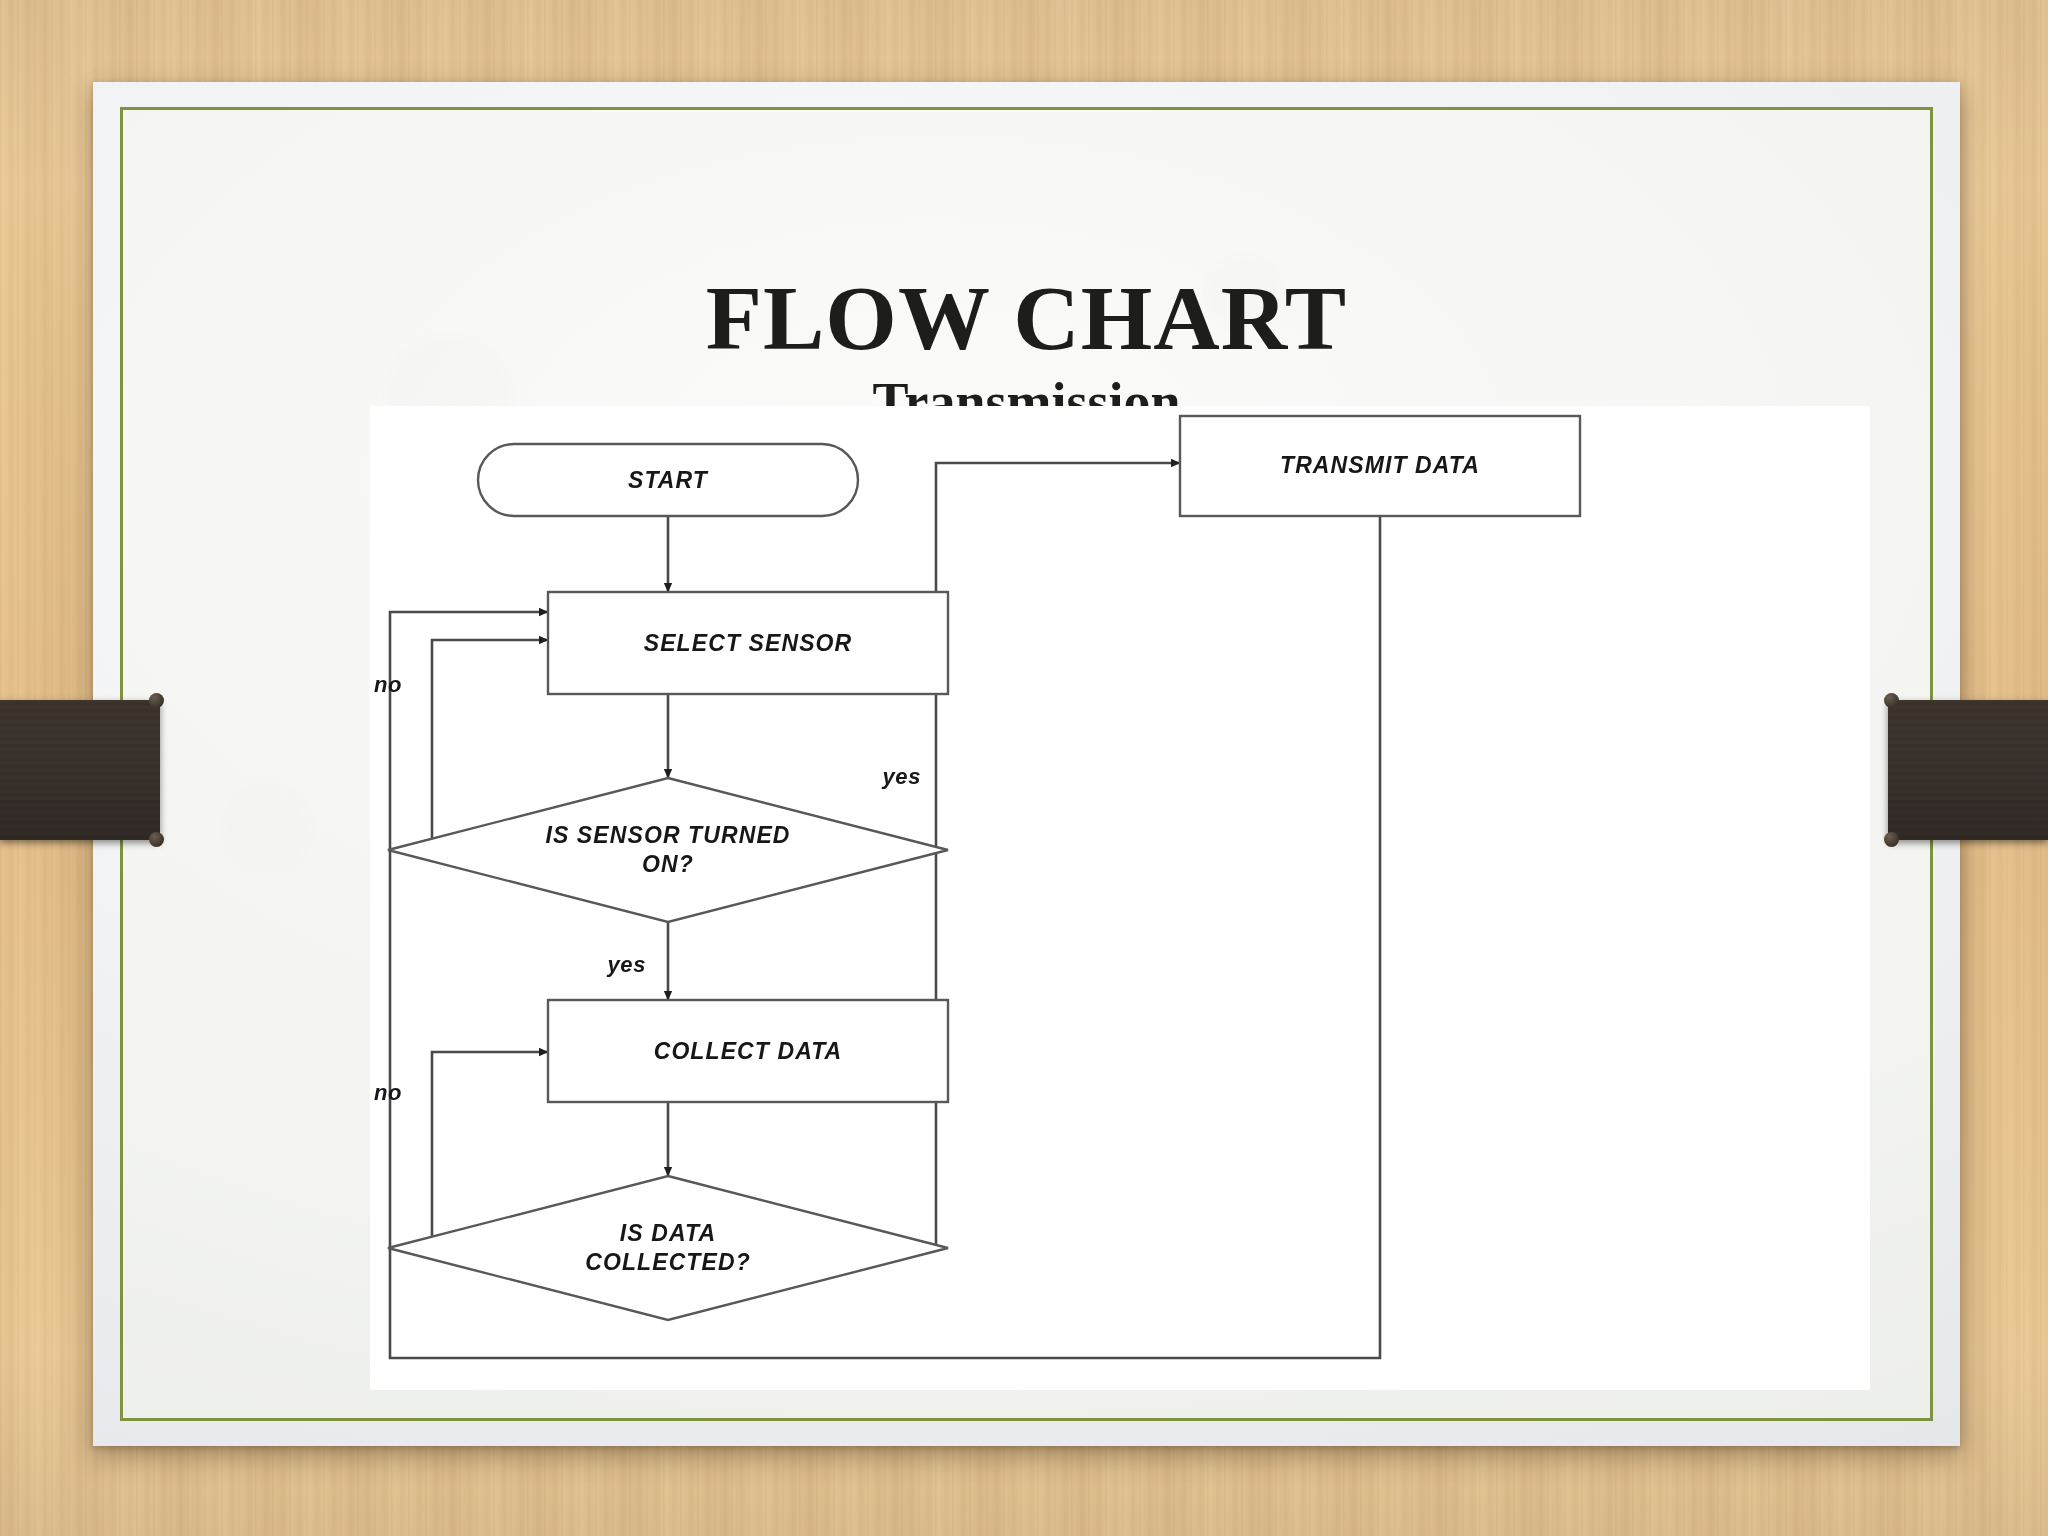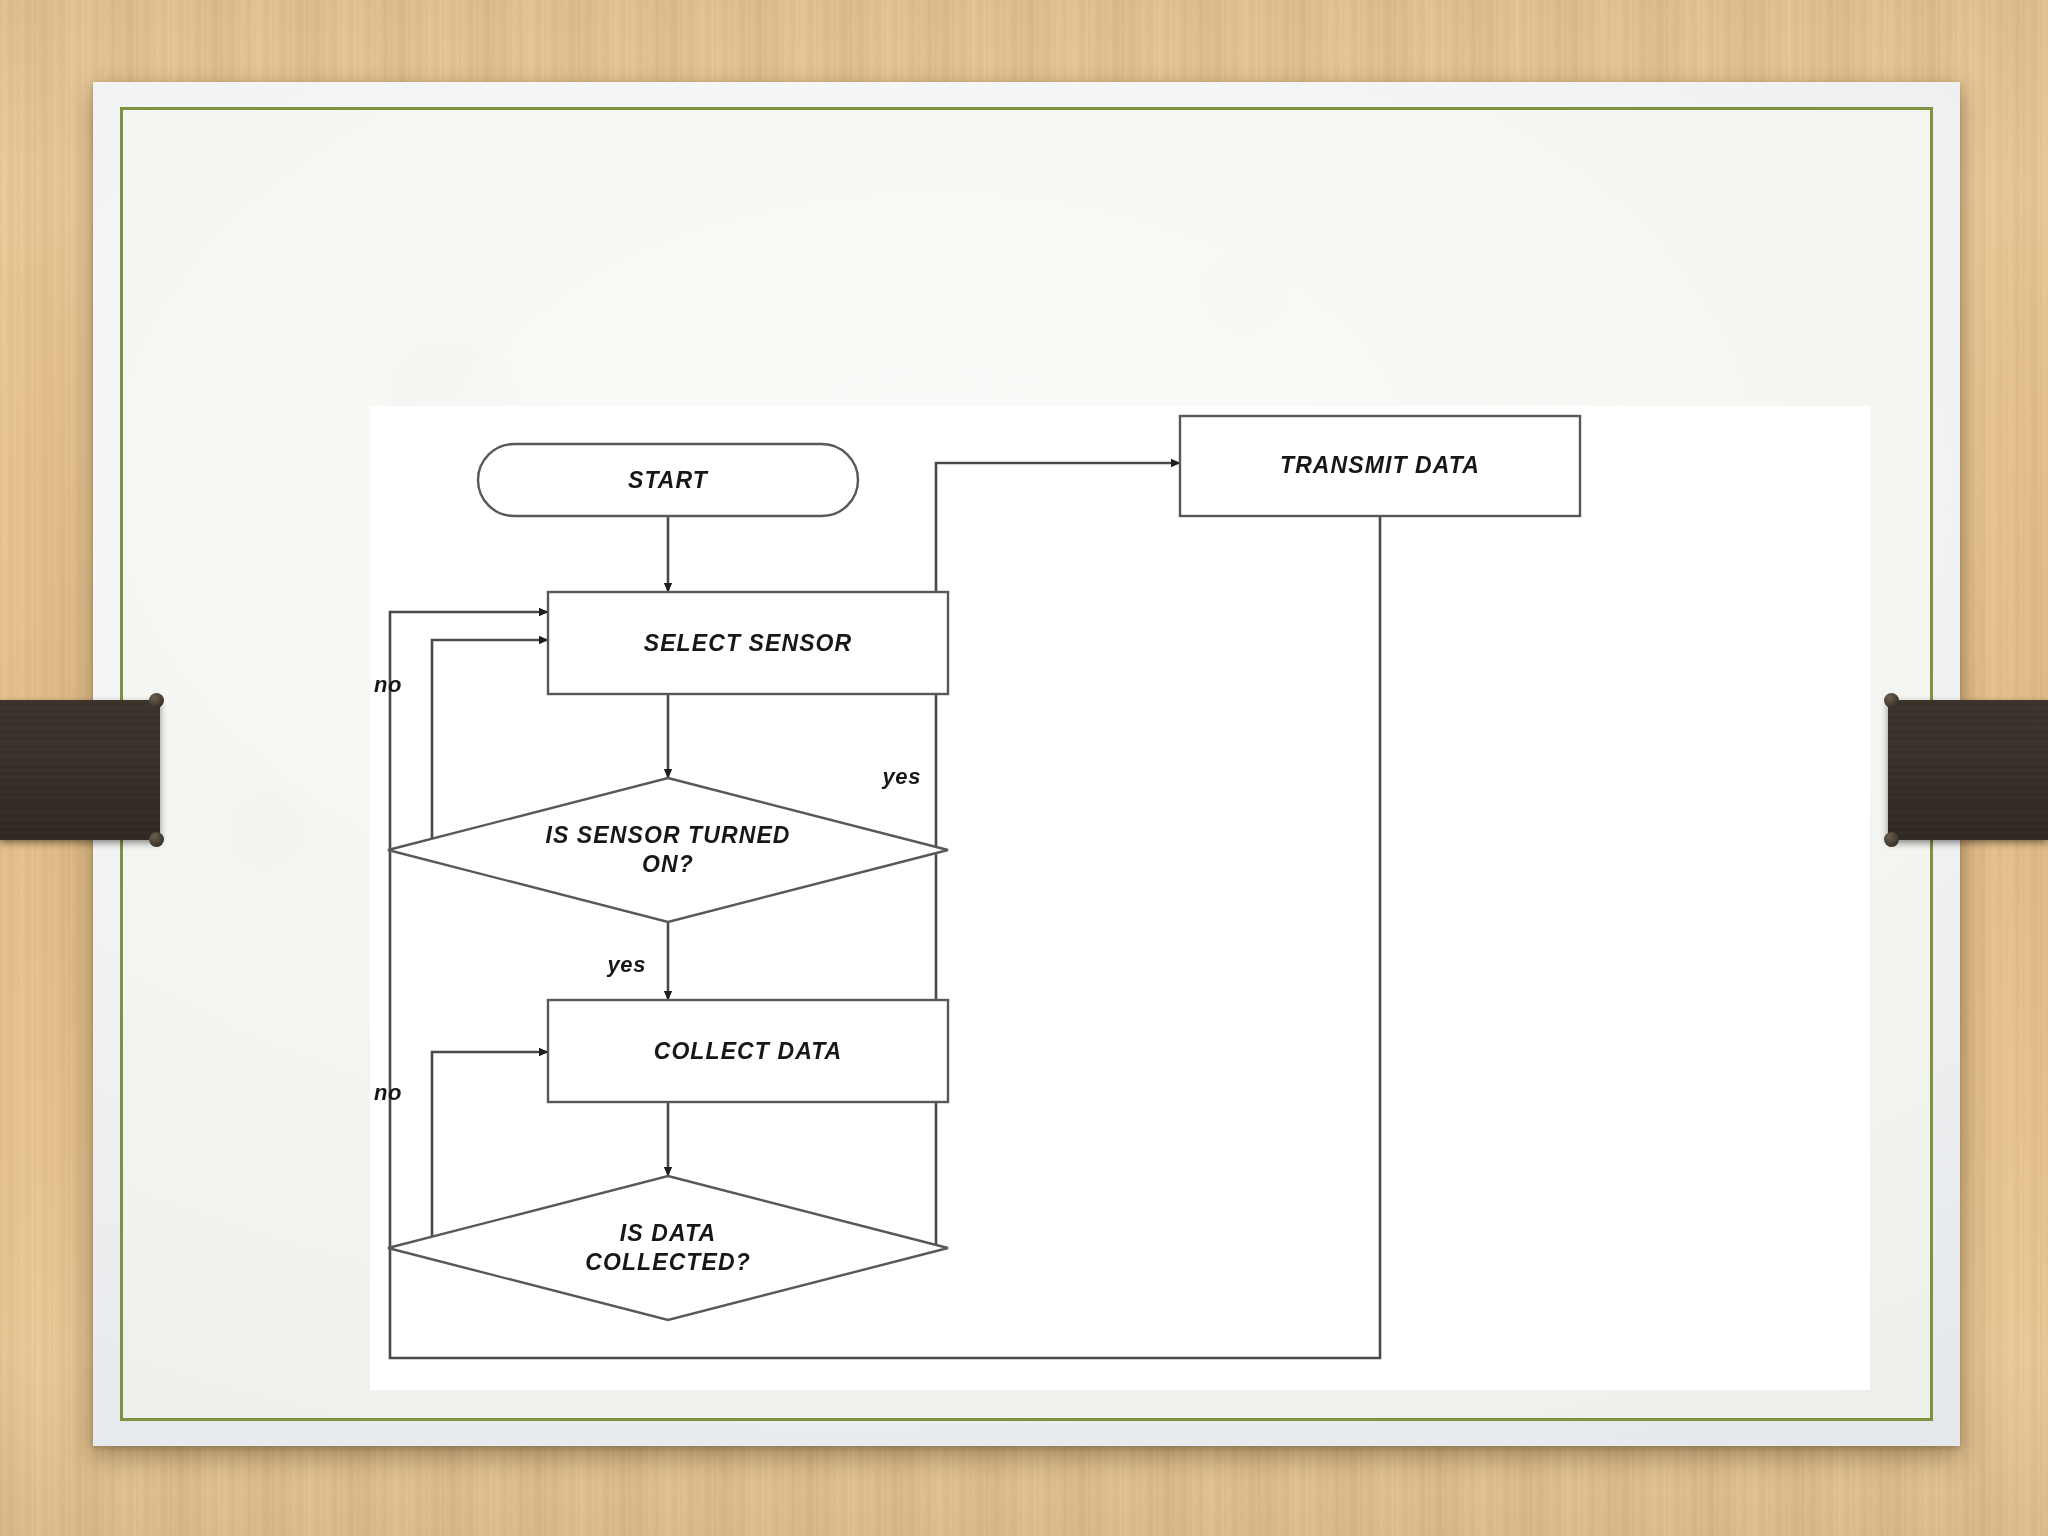--- a/index.html
+++ b/index.html
@@ -169,20 +169,22 @@
 </head>
 <body>
 
 <div id="stage">
 
   <div id="wood"></div>
 
   <div id="slide">
     <div id="slide-inner-border"></div>
 
+    <h1 id="title">FLOW CHART</h1>
+    <h2 id="subtitle">Transmission</h2>
 
     <div id="chart-canvas">
       <svg viewBox="0 0 1500 984" preserveAspectRatio="none">
 
         <defs>
           <marker id="ah" markerWidth="12" markerHeight="12" refX="9.5" refY="5" orient="auto" markerUnits="userSpaceOnUse">
             <path class="arrowhead" d="M0,0.6 L10,5 L0,9.4 z"></path>
           </marker>
         </defs>
 

